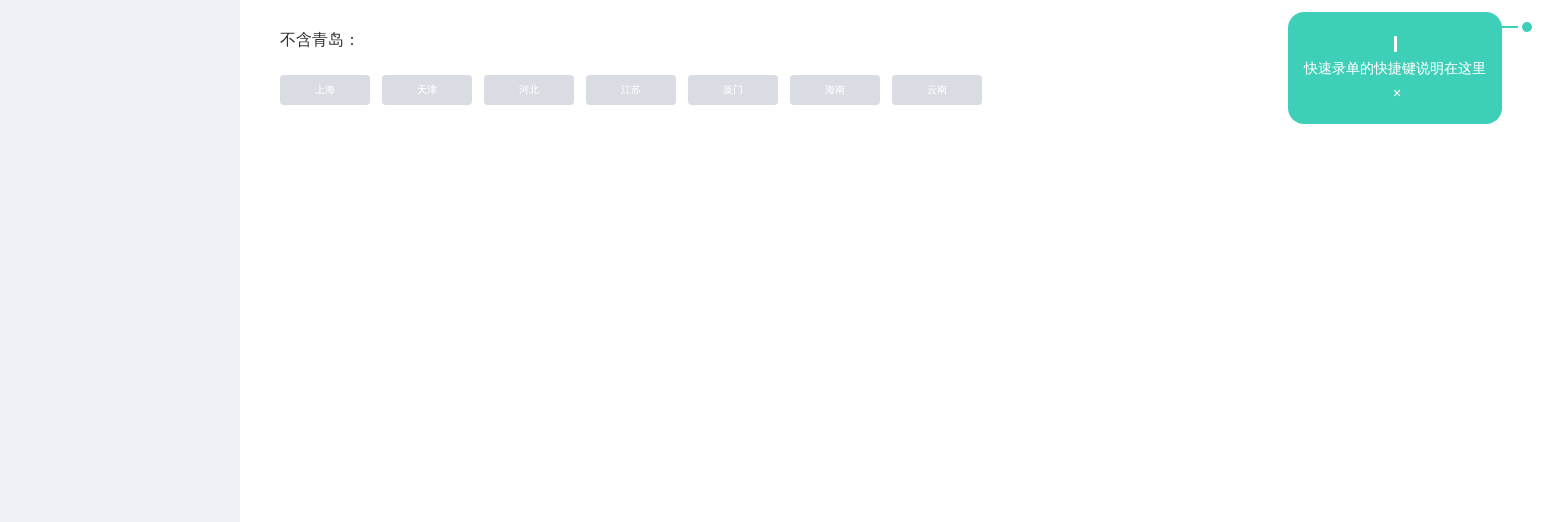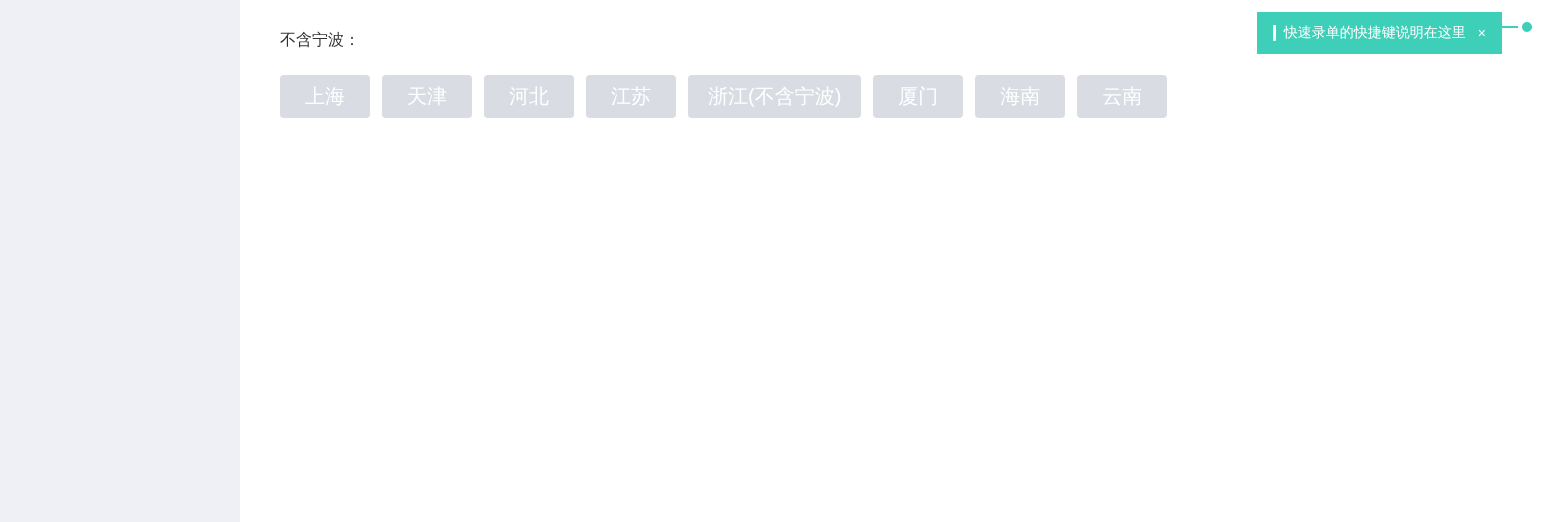--- a/index.html
+++ b/index.html
@@ -47,42 +47,43 @@
       display: flex;
       flex-wrap: wrap;
       gap: 12px;
     }
 
     .region-btn {
       background: #d9dce3;
       border: none;
       border-radius: 4px;
       padding: 8px 20px;
-      font-size: 20px;
+      font-size: 10px;
       color: #fff;
       cursor: pointer;
       min-width: 90px;
       text-align: center;
       white-space: nowrap;
     }
 
     
     .tooltip-banner {
       position: absolute;
       top: 12px;
       right: 60px;
       background: #3ecfb8;
       color: #fff;
       font-size: 14px;
-      padding: 12px 16px;
-      border-radius: 0;
+      padding: 24px 16px;
+      border-radius: 16px;
       display: flex;
       align-items: center;
       gap: 8px;
       white-space: nowrap;
+      flex-direction: column;
     }
 
     .tooltip-banner .bar-indicator {
       width: 3px;
       height: 16px;
       background: #fff;
       border-radius: 1px;
       flex-shrink: 0;
     }
 
@@ -120,28 +121,27 @@
       height: 2px;
       background: #3ecfb8;
     }
   </style>
 </head>
 <body>
 
 <div class="sidebar"></div>
 
 <div class="main-content">
-  <div class="page-title">不含宁波：</div>
+  <div class="page-title">不含青岛：</div>
   <div class="region-buttons">
 
   <button class="region-btn">上海</button>
       <button class="region-btn">天津</button>
       <button class="region-btn">河北</button>
       <button class="region-btn">江苏</button>
-      <button class="region-btn">浙江(不含宁波)</button>
       <button class="region-btn">厦门</button>
       <button class="region-btn">海南</button>
       <button class="region-btn">云南</button>
     </div>
 </div>
 
 <div class="tooltip-banner">
   <span class="bar-indicator"></span>
   <span>快速录单的快捷键说明在这里</span>
   <button class="close-btn">×</button>

